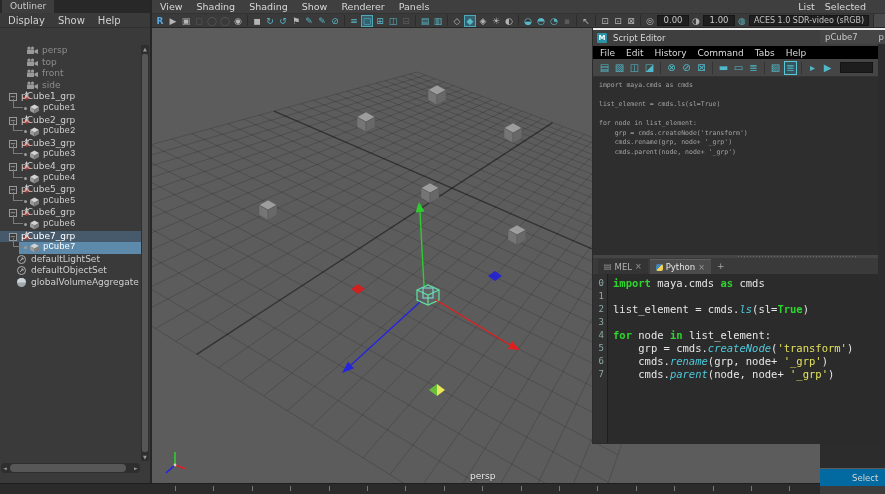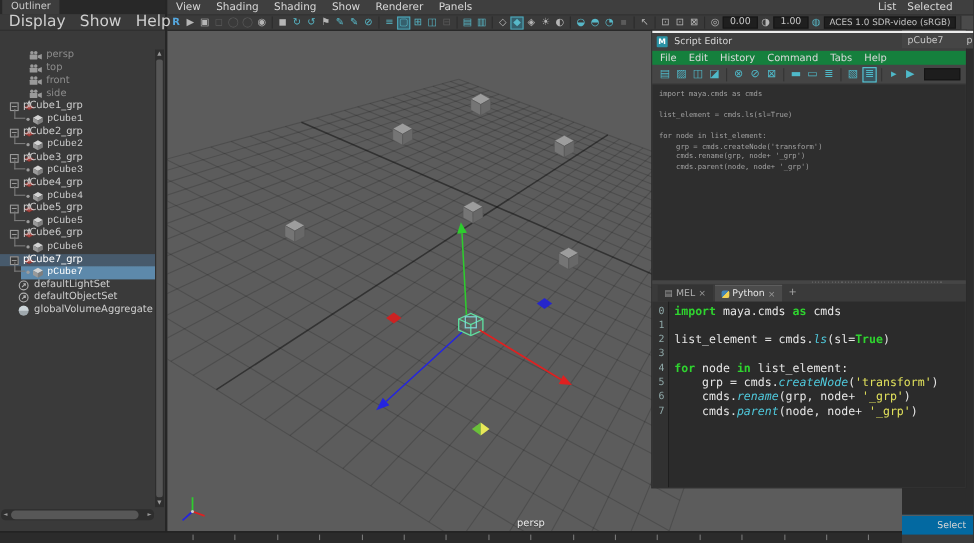--- a/index.html
+++ b/index.html
@@ -8,21 +8,21 @@
   .stage *{box-sizing:border-box;}
 
   
   #outliner{position:absolute;left:0;top:0;width:152px;height:483px;background:#3a3a3a;
             border-right:2px solid #262626;z-index:4;}
   .ol-tabstrip{position:absolute;left:0;top:0;right:0;height:13px;background:#282828;}
   .ol-tab{position:absolute;left:2px;top:0;height:13px;padding:0 8px;background:#3d3d3d;
           color:#c9c9c9;font-size:9px;line-height:13px;text-align:center;}
   .ol-menubar{position:absolute;left:0;top:13px;right:0;height:15px;background:#3a3a3a;
               border-bottom:1px solid #2f2f2f;display:flex;gap:13px;padding-left:8px;align-items:center;}
-  .ol-menubar .mi{font-size:14px;color:#d0d0d0;text-align:center;}
+  .ol-menubar .mi{font-size:10px;color:#d0d0d0;text-align:center;}
   .ol-search{position:absolute;left:0;top:29px;right:0;height:14px;}
   .marquee-icon{position:absolute;left:3px;top:2px;width:9px;height:9px;border:1px dashed #8f8f8f;}
   .search-input{position:absolute;left:17px;top:0;width:131px;height:13px;background:#262626;
                 border:1px solid #1d1d1d;color:#aaa;font-size:8.5px;padding:0 12px 0 4px;
                 font-family:"DejaVu Sans",sans-serif;}
   .search-input::placeholder{color:#777;}
   .search-caret{position:absolute;right:4px;top:3px;font-size:6px;color:#aaa;}
   #ol-tree{position:absolute;left:0;top:45px;right:9px;bottom:22px;overflow:hidden;}
   .trow{position:relative;height:11.6px;font-size:9px;line-height:11.6px;color:#cfcfcf;white-space:nowrap;}
   .trow .lab{position:absolute;top:0;}
@@ -84,21 +84,21 @@
   #rp-tabs .peek{position:absolute;left:5px;top:2px;font-size:8.5px;color:#c6c6c6;}
   #rp-tabs .peek2{position:absolute;right:1px;top:2px;font-size:8.5px;color:#c6c6c6;}
 
   
   #script-editor{position:absolute;left:593px;top:28px;width:285px;height:415px;z-index:10;
                  background:#454545;border-top:2px solid #ececec;box-shadow:0 0 0 1px #2b2b2b;}
   .se-title{position:relative;height:16px;background:#3f3f3f;}
   .m-icon{position:absolute;left:4px;top:3px;width:10px;height:10px;background:#2a92a4;border-radius:1px;
           color:#fff;font-size:7px;font-weight:bold;text-align:center;line-height:10px;}
   .se-title-text{position:absolute;left:20px;top:0;font-size:8.5px;color:#d6d6d6;line-height:16px;}
-  .se-menus{height:13px;background:#15803d;display:flex;gap:11px;padding-left:7px;align-items:center;}
+  .se-menus{height:13px;background:#000000;display:flex;gap:11px;padding-left:7px;align-items:center;}
   .se-menus .mi{font-size:9px;color:#dadada;}
   .se-toolbar{height:18px;background:#454545;border-bottom:1px solid #333;display:flex;
               align-items:center;gap:2px;padding:0 5px;}
   .sei{width:13px;height:14px;line-height:14px;text-align:center;font-size:10px;color:#4fb9c9;flex:0 0 auto;}
   .sei.active{border:1px solid #58c8d8;background:#3a545e;line-height:12px;}
   .se-sep{width:1px;height:12px;background:#333;margin:0 2px;flex:0 0 auto;}
   .se-search{margin-left:auto;width:33px;height:11px;background:#1d1d1d;border:1px solid #141414;flex:0 0 auto;}
   .se-history{height:178px;background:#2e2e2e;color:#a2a2a2;
               font-family:"DejaVu Sans Mono",monospace;font-size:6.5px;line-height:9.55px;
               padding:4px 6px;white-space:pre;overflow:hidden;}

